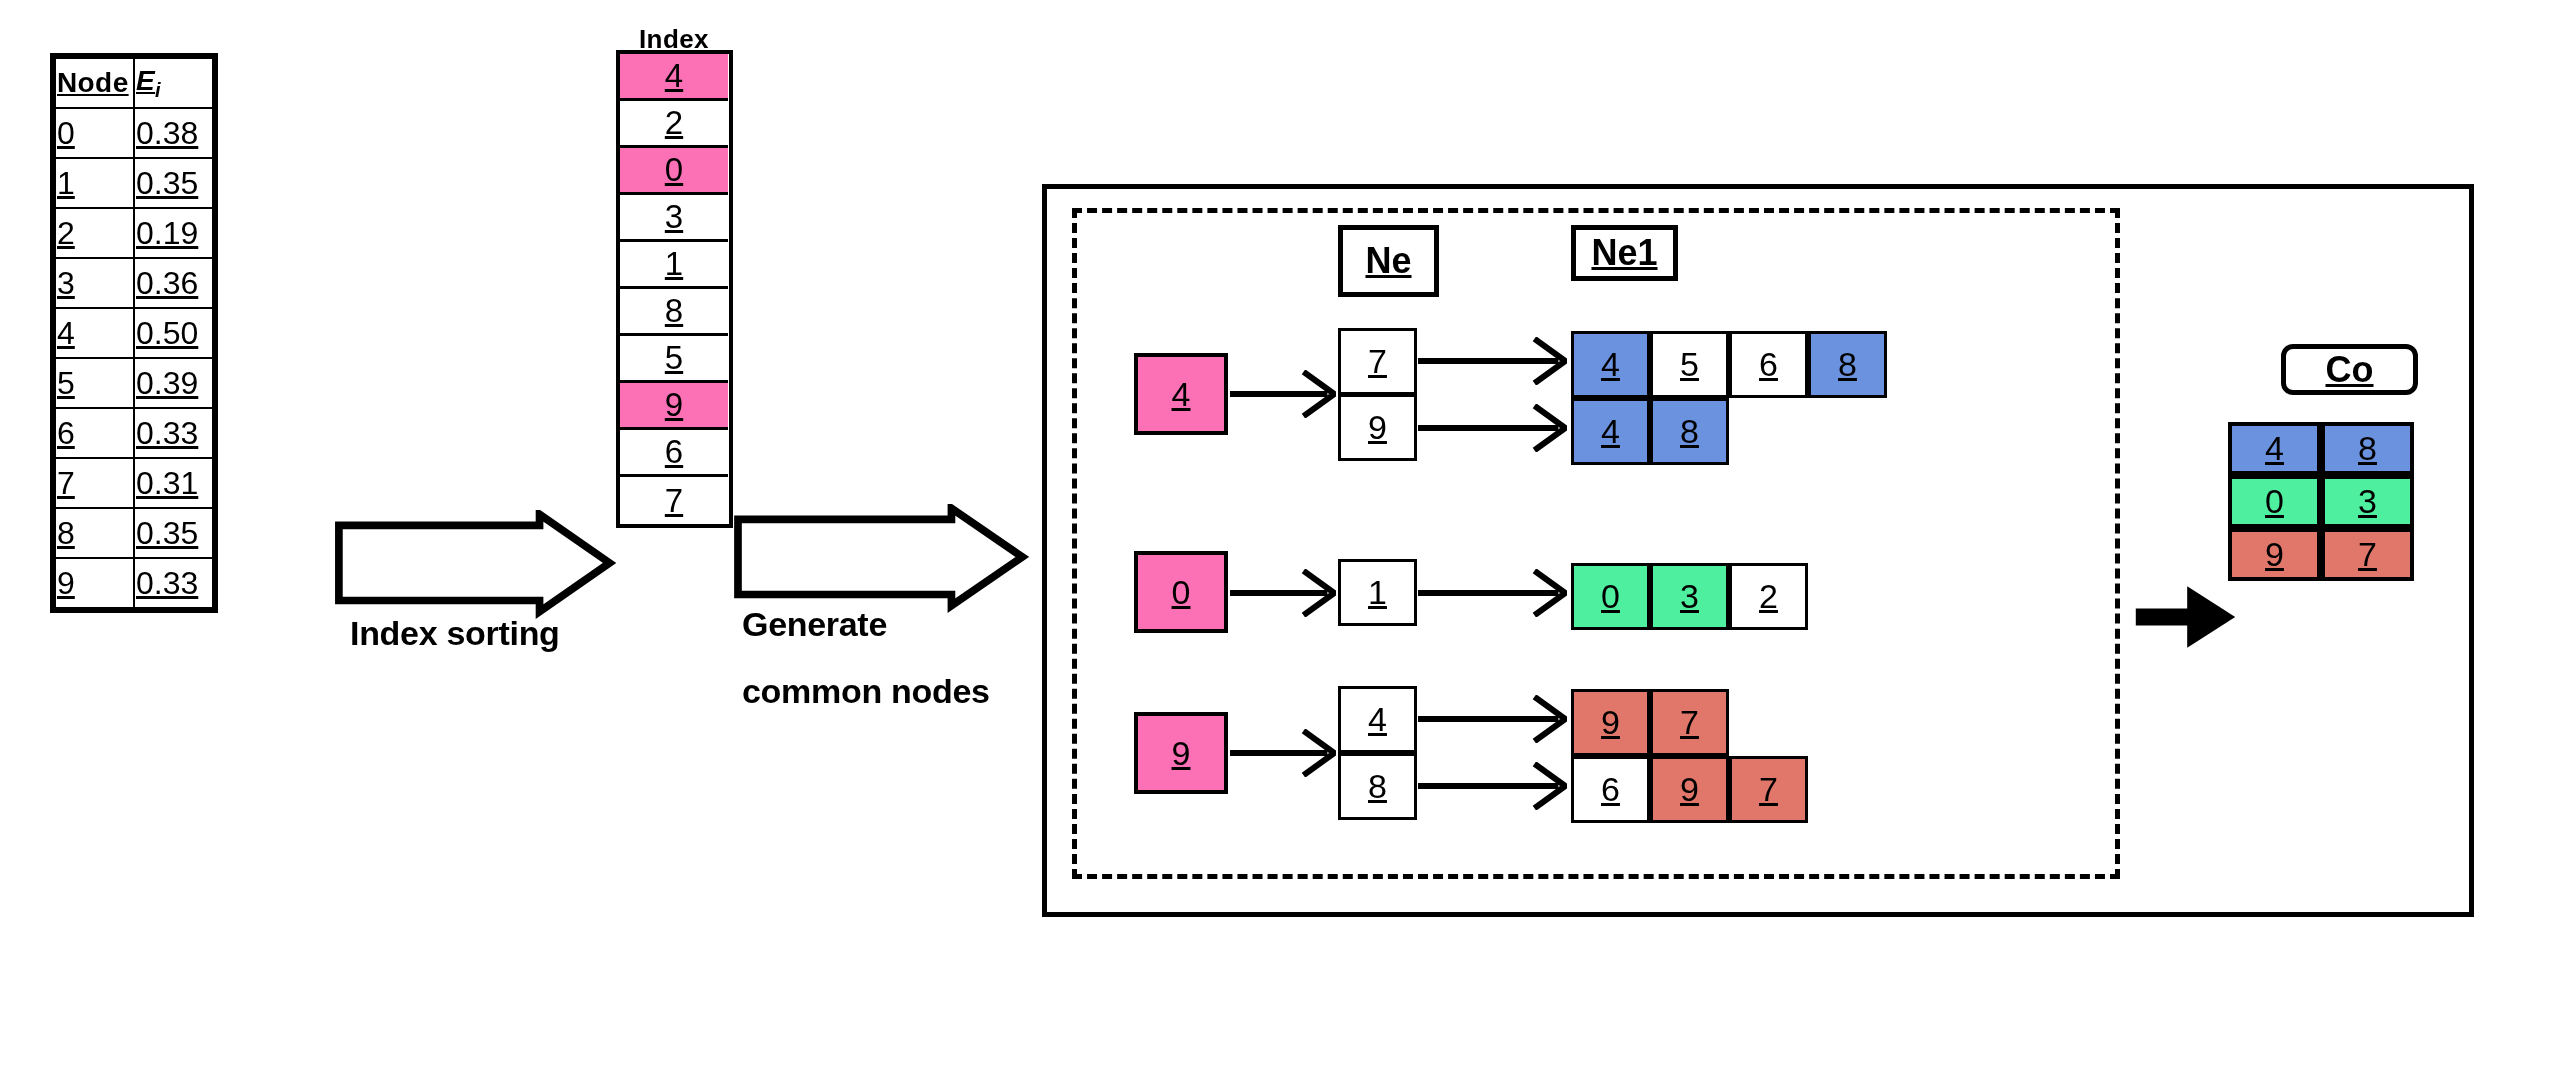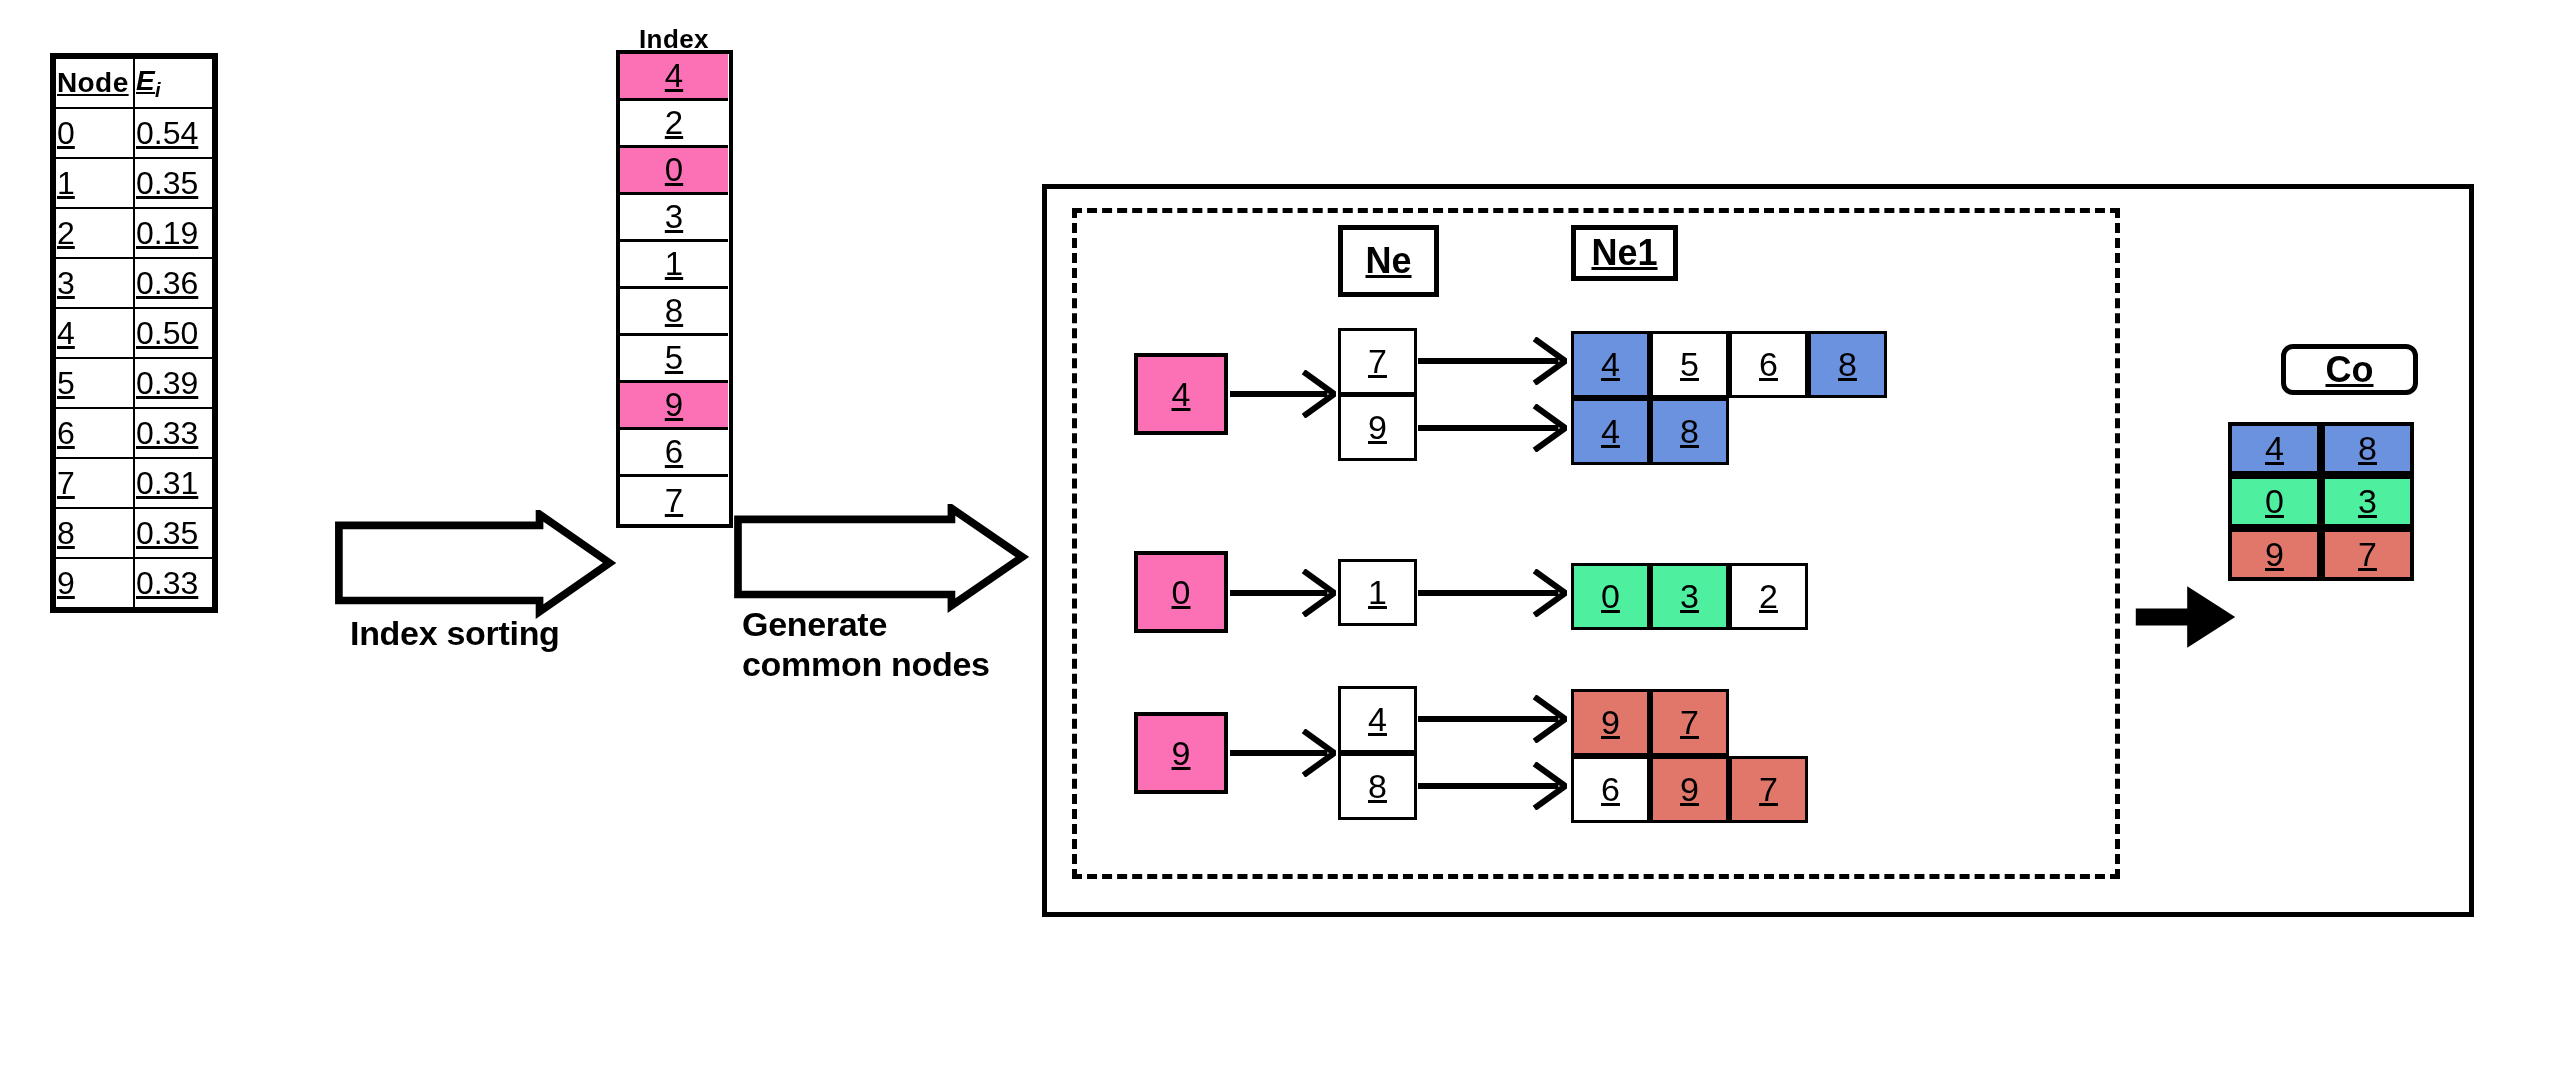--- a/index.html
+++ b/index.html
@@ -80,21 +80,21 @@
 
 <div class="abs" id="node-table">
   <table>
     <tbody id="node-table-body">
         <tr>
           <td class="hdr">Node</td>
           <td class="hdr ital">E<span class="sub">i</span></td>
         </tr>
         <tr>
           <td>0</td>
-          <td>0.54</td>
+          <td>0.38</td>
         </tr>
         <tr>
           <td>1</td>
           <td>0.35</td>
         </tr>
         <tr>
           <td>2</td>
           <td>0.19</td>
         </tr>
         <tr>
@@ -149,21 +149,21 @@
   </svg>
 </div>
 <div class="arrow-label" style="left:350px;top:616px;">Index sorting</div>
 
 <div class="blockarrow" style="left:733px;top:504px;">
   <svg width="296" height="111" viewBox="0 0 345 130">
     <polygon points="5,18 255,18 255,5 338,62 255,119 255,106 5,106" fill="#fff" stroke="#000" stroke-width="9" stroke-linejoin="miter"></polygon>
   </svg>
 </div>
 <div class="arrow-label" style="left:742px;top:607px;">Generate</div>
-<div class="arrow-label" style="left:742px;top:647px;">common nodes</div>
+<div class="arrow-label" style="left:742px;top:674px;">common nodes</div>
 
 <div class="abs" id="outer-box"></div>
 <div class="abs" id="dashed-box"></div>
 
 <div class="abs colhdr" id="ne-hdr" style="left:1338px;top:225px;width:101px;height:72px;text-align:right;">Ne</div>
 <div class="abs colhdr" id="ne1-hdr" style="left:1571px;top:225px;width:107px;height:56px;">Ne1</div>
 
 <div id="panel-content">
     <div class="abs seed" style="left: 1134px; top: 353px; width: 94px; height: 82px;">4</div>
     <div class="thinarrow" style="left: 1230px; top: 370px;">

